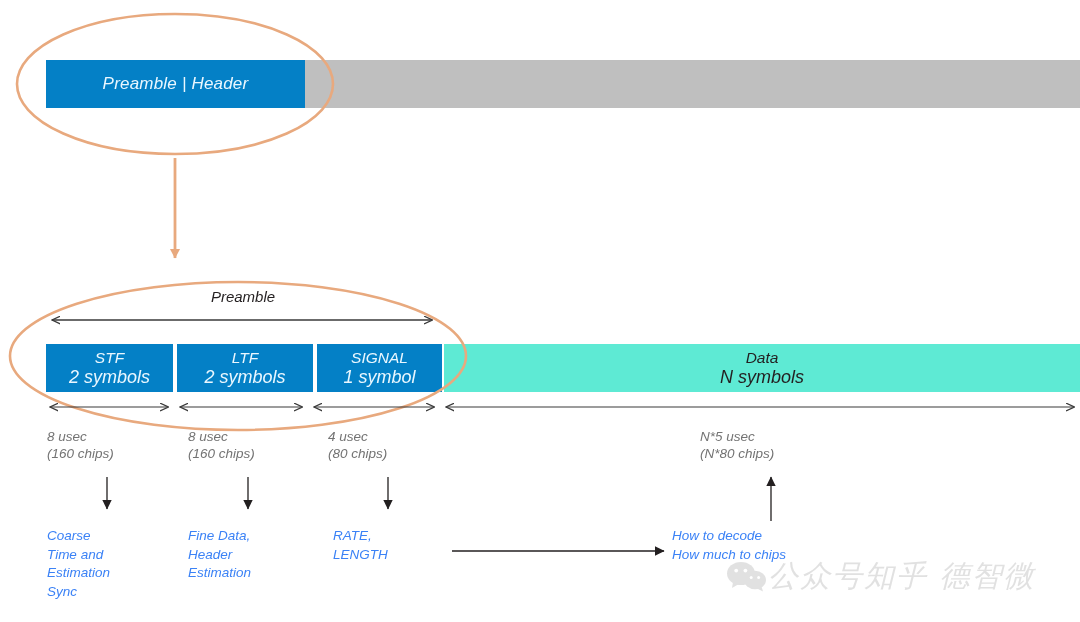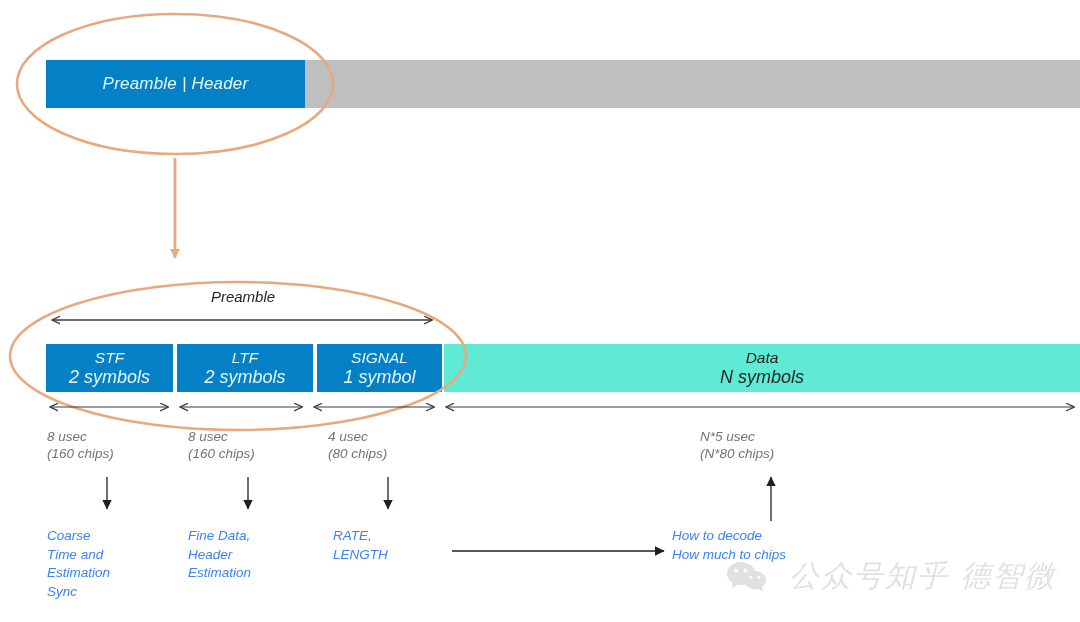--- a/index.html
+++ b/index.html
@@ -146,21 +146,21 @@
   .dl-3 { left: 333px; top: 527px; width: 118px; }
   .dl-4 { left: 672px; top: 527px; width: 200px; }
 
   
   .watermark {
     position: absolute;
     left: 726px;
     top: 556px;
     display: flex;
     align-items: center;
-    gap: 23px;
+    gap: 2px;
     opacity: .42;
     pointer-events: none;
   }
   .wm-text {
     font-size: 30px;
     color: #b9b9b9;
     letter-spacing: 2px;
     font-family: "DejaVu Sans", sans-serif;
     white-space: nowrap;
   }

